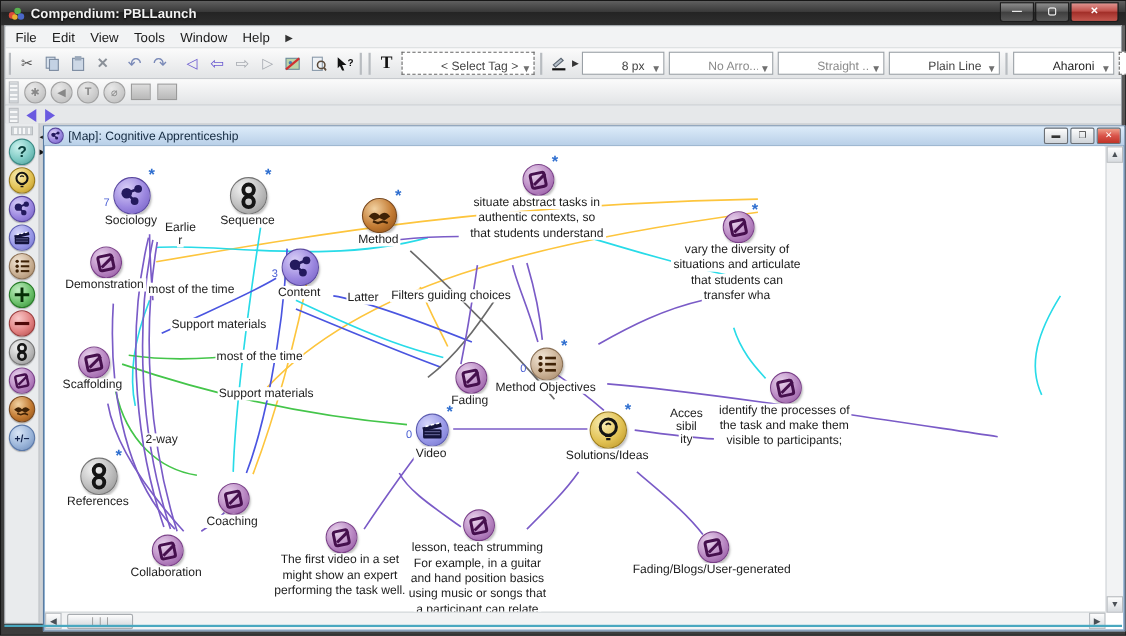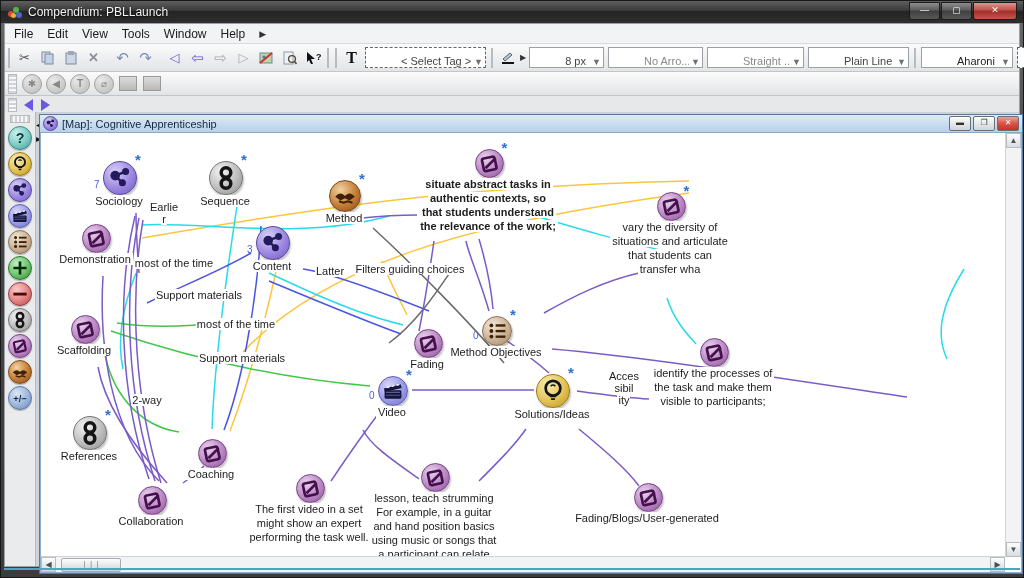--- a/index.html
+++ b/index.html
@@ -3,21 +3,21 @@
 <meta charset="utf-8">
 <style>
   html,body{margin:0;padding:0;}
   body{width:1024px;height:578px;position:relative;font-family:"Liberation Sans",sans-serif;
        background:#4d4d4d;overflow:hidden;-webkit-font-smoothing:antialiased;}
   
   .frame{position:absolute;inset:0;border:1px solid #171717;
          background:linear-gradient(180deg,#6a6a6a,#474747 30%,#3c3c3c);}
   .titlebar{position:absolute;left:0;top:0;right:0;height:22px;
             background:linear-gradient(180deg,#5f5f5f,#383838 45%,#242424 46%,#2e2e2e);
-            color:#f2f2f2;font-size:12px;display:flex;align-items:center;}
+            color:#f2f2f2;font-size:12px;display:flex;align-items:center;font-weight:bold;}
   .app-ico{width:16px;height:14px;margin:0 5px 0 6px;position:relative;}
   .app-ico i{position:absolute;border-radius:50%;width:6px;height:6px;}
   .title-text{text-shadow:0 1px 2px #000;}
   .winbtns{position:absolute;right:6px;top:1px;display:flex;}
   .wbtn{width:29px;height:16px;margin-left:1px;border:1px solid #1c1c1c;border-radius:0 0 3px 3px;
         background:linear-gradient(180deg,#8d8d8d,#5a5a5a 45%,#3f3f3f 50%,#585858);
         color:#fff;font-size:9px;line-height:15px;text-align:center;cursor:pointer;}
   .wbtn.close{width:42px;background:linear-gradient(180deg,#e09490,#c0504a 45%,#a12e28 50%,#c4564e);}
   
   .chrome{position:absolute;left:3px;right:3px;top:22px;bottom:10px;background:#eef0f1;border:1px solid #9aa0a6;}
@@ -498,25 +498,24 @@
               </div>
             </div>
             <div class="mapnode" style="left: 447px; top: 29px;">
               <div class="nicon t-note" style="width: 27px; height: 27px; left: -13.5px; top: -13.5px;">
                 <svg viewBox="0 0 20 20">
                   <rect x="5" y="5.5" width="9.5" height="9.5" rx="1.5" transform="rotate(-12 10 10)" fill="none" stroke="#46104e" stroke-width="2"></rect>
                   <line x1="7" y1="13.5" x2="14.5" y2="6" stroke="#46104e" stroke-width="2"></line>
                 </svg>
               </div>
               <span class="nstar" style="left: 13.5px; top: -19.5px;">*</span>
-              <div class="nlabel" style="top: 14.5px; font-weight: bold;">
+              <div class="nlabel" style="top: 14.5px;">
                 <div><span>situate abstract tasks in</span></div>
                 <div><span>authentic contexts, so</span></div>
                 <div><span>that students understand</span></div>
-                <div><span>the relevance of the work;</span></div>
               </div>
             </div>
             <div class="mapnode" style="left: 629px; top: 72px;">
               <div class="nicon t-note" style="width: 27px; height: 27px; left: -13.5px; top: -13.5px;">
                 <svg viewBox="0 0 20 20">
                   <rect x="5" y="5.5" width="9.5" height="9.5" rx="1.5" transform="rotate(-12 10 10)" fill="none" stroke="#46104e" stroke-width="2"></rect>
                   <line x1="7" y1="13.5" x2="14.5" y2="6" stroke="#46104e" stroke-width="2"></line>
                 </svg>
               </div>
               <span class="nstar" style="left: 13.5px; top: -19.5px;">*</span>

